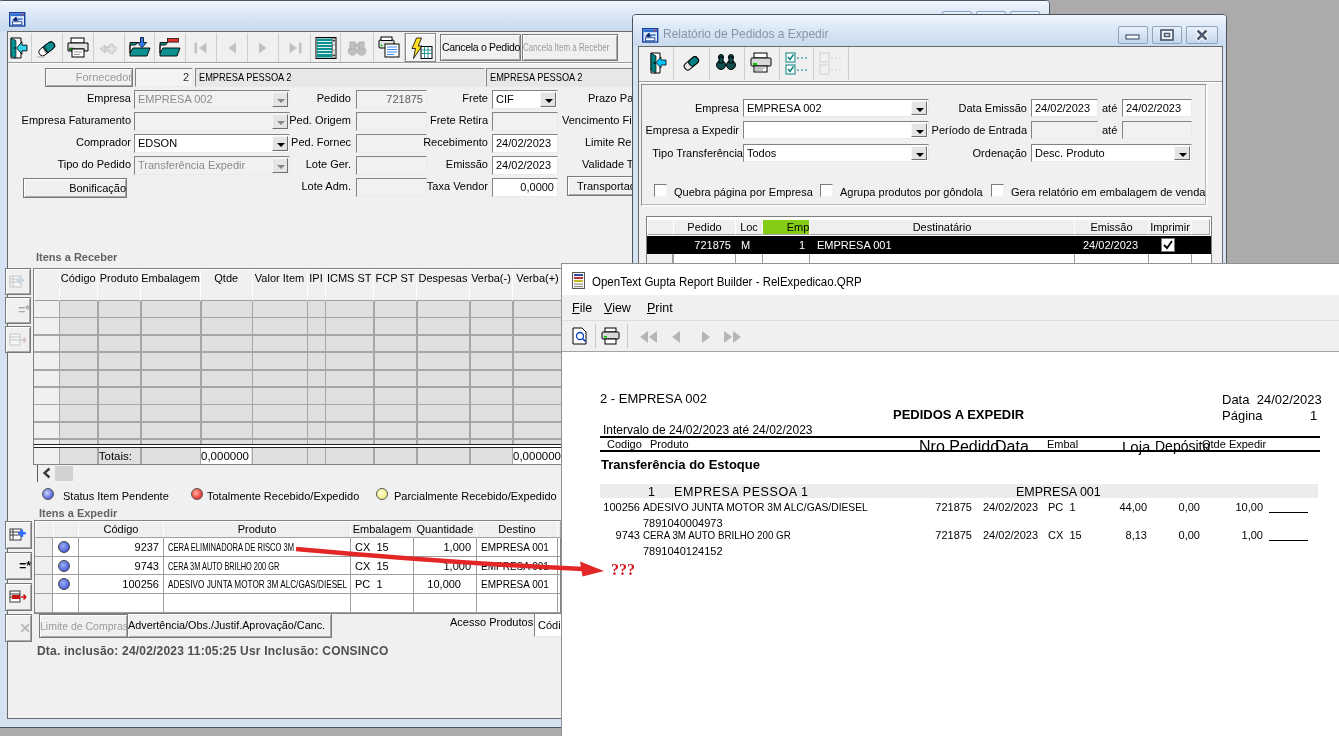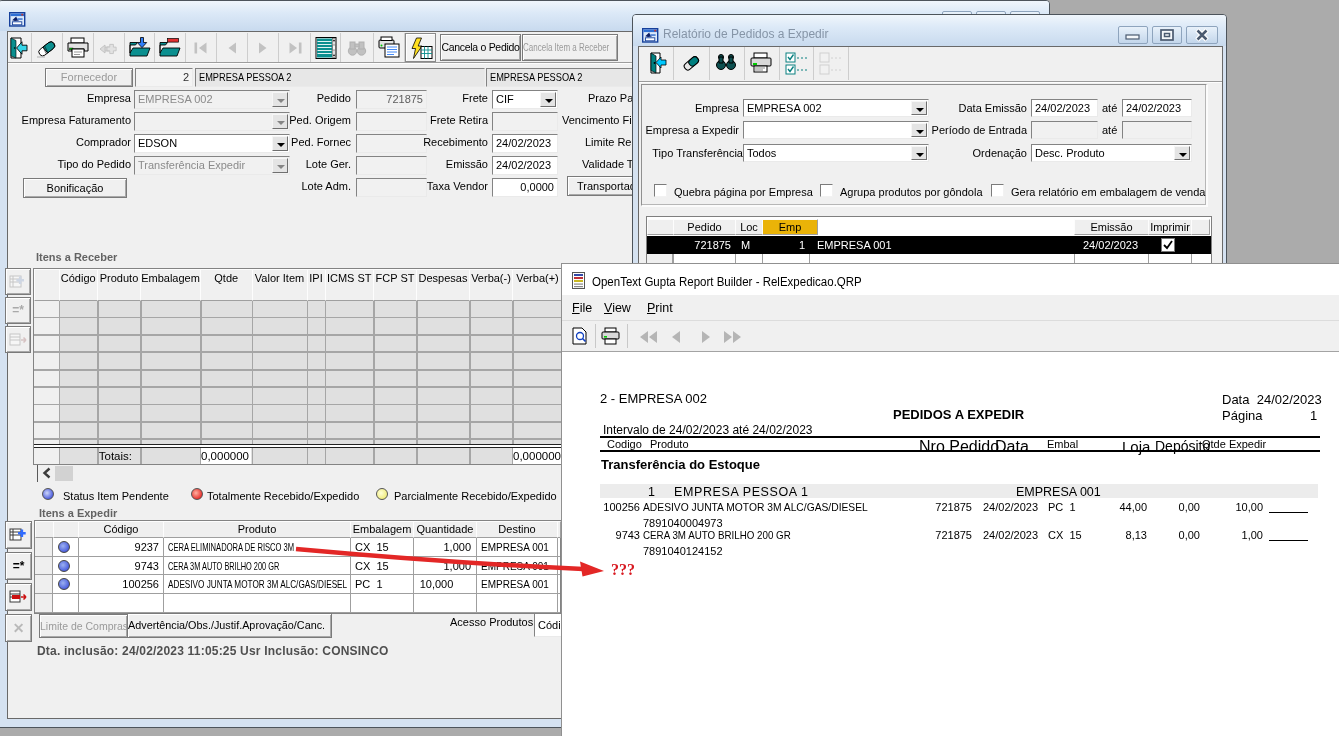--- a/index.html
+++ b/index.html
@@ -9,21 +9,21 @@
 .win{position:absolute;border:1px solid #4d545b;border-radius:4px 4px 0 0;background:#d5e2f1}
 .tbar{position:absolute;left:0;right:0;top:0;background:linear-gradient(#f0f6fc,#dce9f7 40%,#c8daee)}
 .ttext{color:#8695a7;font-size:12px;white-space:nowrap}
 .capbtn{position:absolute;width:30px;height:18px;border:1px solid #8ea4bd;border-radius:2px;background:linear-gradient(#e8f1fa,#c3d6eb)}
 .client{position:absolute;background:#f0f0f0;border:1px solid #696969}
 .fld{position:absolute;border:1px solid;border-color:#838383 #eaeaea #eaeaea #838383;background:#fff;font-size:11px;line-height:16px;padding:0 3px;white-space:nowrap;overflow:hidden}
 .dis{background:#f1f1f1;color:#8b8b8b}
 .dis2{background:#eeeeee;color:#303030}
 .lbl{position:absolute;font-size:11px;white-space:nowrap;color:#000}
 .rlbl{position:absolute;font-size:11px;white-space:nowrap;color:#000;text-align:right}
-.btn{position:absolute;background:#f0f0f0;border:1px solid #7a7a7a;box-shadow:inset 1px 1px 0 #fff,inset -1px -1px 0 #a9a9a9;font-size:11px;text-align:center;white-space:nowrap;overflow:hidden}
+.btn{position:absolute;background:#f0f0f0;border:1px solid #7a7a7a;box-shadow:inset 1px 1px 0 #fff,inset -1px -1px 0 #a9a9a9;font-size:11px;text-align:right;white-space:nowrap;overflow:hidden}
 .gbtn{color:#9a9a9a}
 .dd{position:absolute;right:1px;top:1px;bottom:1px;width:16px;background:#e4e4e4;border:1px solid;border-color:#f6f6f6 #6f6f6f #6f6f6f #f6f6f6}
 .dd:after{content:"";position:absolute;left:4px;top:6px;border:4px solid transparent;border-top:4px solid #000;border-bottom:none}
 .dd.g:after{border-top-color:#858585}
 .hcell{position:absolute;background:#e9e9e9;border:1px solid;border-color:#fdfdfd #9f9f9f #9f9f9f #fdfdfd;font-size:11px;text-align:center;overflow:hidden;white-space:nowrap}
 .sphere{position:absolute;width:12px;height:12px;border-radius:50%;border:1px solid #555}
 .cb{position:absolute;width:13px;height:13px;background:#fff;border:1px solid;border-color:#7b7b7b #f2f2f2 #f2f2f2 #7b7b7b}
 .bold{font-weight:bold}
 .sx{display:inline-block;transform-origin:0 50%;white-space:nowrap}
 svg{position:absolute;overflow:visible}
@@ -356,21 +356,21 @@
       <div class="a" style="left:128px;top:54px;width:1px;height:19px;background:#9f9f9f"></div>
       <div class="a" style="left:315px;top:54px;width:1px;height:19px;background:#9f9f9f"></div>
       <div class="a" style="left:378px;top:54px;width:1px;height:19px;background:#9f9f9f"></div>
       <div class="a" style="left:441px;top:54px;width:1px;height:19px;background:#9f9f9f"></div>
       <div class="a" style="left:522px;top:54px;width:1px;height:19px;background:#9f9f9f"></div>
       <div class="a" style="left:18px;top:72px;width:507px;height:1px;background:#9f9f9f"></div>
       <div class="a" style="left:23px;top:57px;width:12px;height:12px;border-radius:50%;border:1px solid #444;background:radial-gradient(circle at 4px 4px,#9bb0f0,#2b3ed6)"></div>
       <div class="a" style="left:46px;top:57px;width:78px;font-size:11px;text-align:right">100256</div>
       <div class="a" style="left:133px;top:57px;font-size:11px"><span class="sx" style="transform:scaleX(0.745)">ADESIVO JUNTA MOTOR 3M ALC/GAS/DIESEL</span></div>
       <div class="a" style="left:320px;top:57px;font-size:11px;white-space:pre">PC  1</div>
-      <div class="a" style="left:361px;top:57px;width:81px;font-size:11px;text-align:center">10,000</div>
+      <div class="a" style="left:345px;top:57px;width:81px;font-size:11px;text-align:right">10,000</div>
       <div class="a" style="left:446px;top:57px;font-size:11px"><span class="sx" style="transform:scaleX(0.91)">EMPRESA 001</span></div>
       <div class="a" style="left:0;top:73px;width:18px;height:19px;background:#efefef;border-right:1px solid #9f9f9f;border-bottom:1px solid #9f9f9f"></div>
       <div class="a" style="left:43px;top:73px;width:1px;height:19px;background:#9f9f9f"></div>
       <div class="a" style="left:128px;top:73px;width:1px;height:19px;background:#9f9f9f"></div>
       <div class="a" style="left:315px;top:73px;width:1px;height:19px;background:#9f9f9f"></div>
       <div class="a" style="left:378px;top:73px;width:1px;height:19px;background:#9f9f9f"></div>
       <div class="a" style="left:441px;top:73px;width:1px;height:19px;background:#9f9f9f"></div>
       <div class="a" style="left:522px;top:73px;width:1px;height:19px;background:#9f9f9f"></div>
       <div class="a" style="left:18px;top:91px;width:507px;height:1px;background:#9f9f9f"></div>
     </div>
@@ -516,21 +516,22 @@
       <div class="cb" style="left:15px;top:137px"></div>
       <div class="lbl" style="left:35px;top:139px">Quebra página por Empresa</div>
       <div class="cb" style="left:181px;top:137px"></div>
       <div class="lbl" style="left:201px;top:139px">Agrupa produtos por gôndola</div>
       <div class="cb" style="left:352px;top:137px"></div>
       <div class="lbl" style="left:372px;top:139px">Gera relatório em embalagem de venda</div>
       <div class="a" style="left:7px;top:169px;width:566px;height:96px;border:1px solid #7f7f7f;background:#fff;overflow:hidden">
         <div class="hcell" style="left:0px;top:2px;width:27px;height:16px;line-height:14px;background:#efefef"></div>
         <div class="hcell" style="left:26px;top:2px;width:63px;height:16px;line-height:14px;background:#efefef">Pedido</div>
         <div class="hcell" style="left:88px;top:2px;width:28px;height:16px;line-height:14px;background:#efefef">Loc</div>
-        <div class="hcell" style="left:115px;top:2px;width:56px;height:16px;line-height:14px;background:#eab308">Emp</div>
+        <div class="hcell" style="left:115px;top:2px;width:72px;height:16px;line-height:14px;background:#84cc16">Emp</div>
+        <div class="hcell" style="left:162px;top:2px;width:266px;height:16px;line-height:14px;background:#efefef">Destinatário</div>
         <div class="hcell" style="left:427px;top:2px;width:75px;height:16px;line-height:14px;background:#efefef">Emissão</div>
         <div class="hcell" style="left:501px;top:2px;width:44px;height:16px;line-height:14px;background:#efefef">Imprimir</div>
         <div class="hcell" style="left:544px;top:2px;width:19px;height:16px;line-height:14px;background:#efefef"></div>
         <div class="a" style="left:0;top:19px;width:564px;height:18px;background:#000"></div>
         <div class="a" style="left:26px;top:22px;width:58px;font-size:11px;color:#fff;text-align:right">721875</div>
         <div class="a" style="left:94px;top:22px;font-size:11px;color:#fff">M</div>
         <div class="a" style="left:115px;top:22px;width:43px;font-size:11px;color:#fff;text-align:right">1</div>
         <div class="a" style="left:170px;top:22px;font-size:11px;color:#fff">EMPRESA 001</div>
         <div class="a" style="left:436px;top:22px;font-size:11px;color:#fff">24/02/2023</div>
         <div class="a" style="left:514px;top:21px;width:14px;height:14px;background:#fff;border:1px solid #777">

